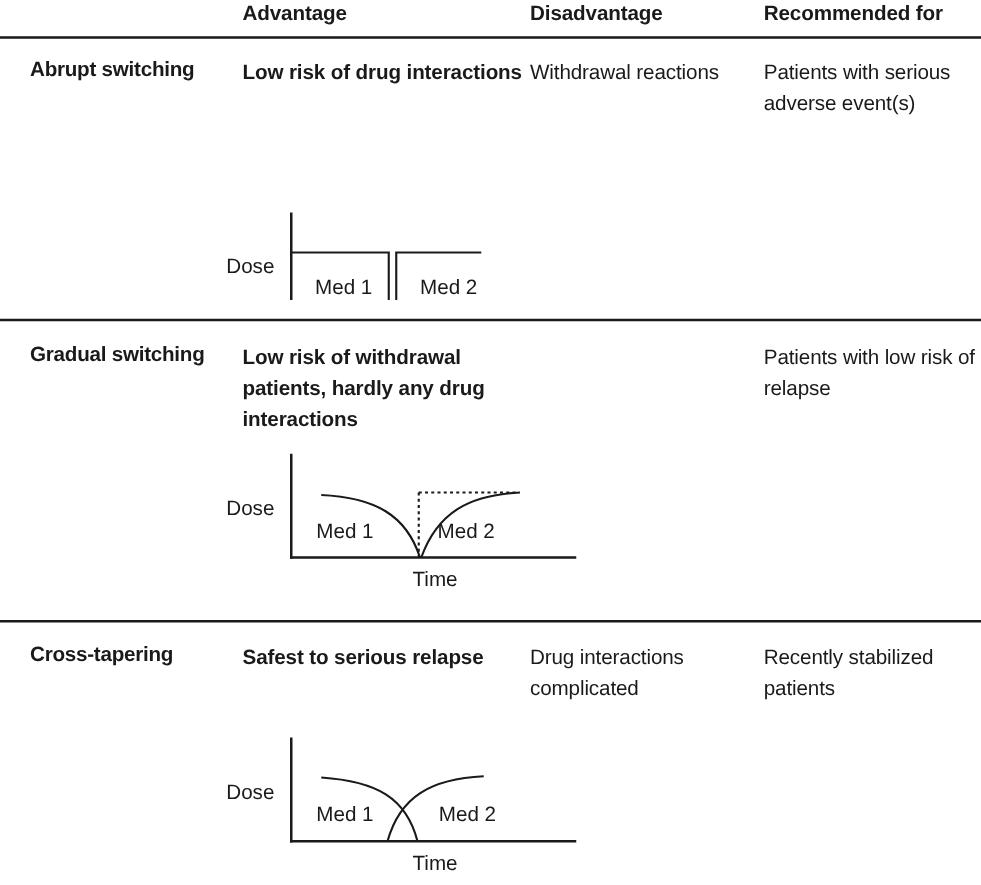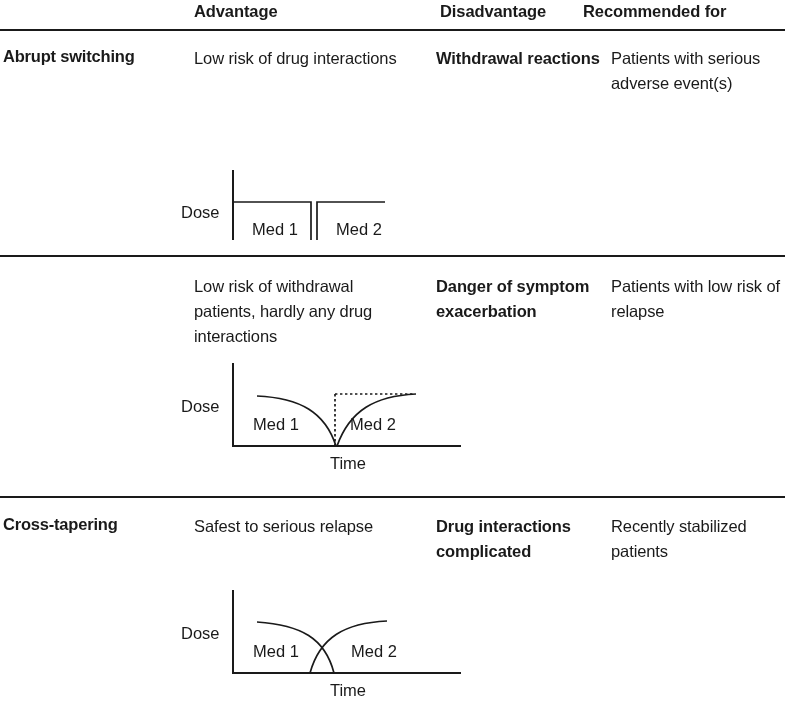--- a/index.html
+++ b/index.html
@@ -32,22 +32,22 @@
   }
   .col-head {
     position: absolute;
     top: 2px;
     font-size: 16.5px;
     font-weight: bold;
     letter-spacing: -0.1px;
     white-space: nowrap;
   }
   .col-head.advantage    { left: 194px; }
-  .col-head.disadvantage { left: 440px; }
-  .col-head.recommended  { left: 583px; }
+  .col-head.disadvantage { left: 424px; }
+  .col-head.recommended  { left: 611px; }
 
   
   .rule {
     position: absolute;
     left: 0;
     width: 785px;
     height: 2px;
     background: #1a1a1a;
   }
   .rule.r1 { top: 29px; }
@@ -55,38 +55,38 @@
   .rule.r3 { top: 496px; }
 
   
   .section { position: absolute; left: 0; width: 785px; }
   .section.s1 { top: 40px;  height: 210px; }
   .section.s2 { top: 268px; height: 222px; }
   .section.s3 { top: 508px; height: 200px; padding-left: 31px; }
 
   .row-title {
     position: absolute;
-    left: 3px;
+    left: 24px;
     top: 6px;
     width: 180px;
     font-size: 16.5px;
     font-weight: bold;
     letter-spacing: -0.2px;
     line-height: 21px;
   }
   .cell {
     position: absolute;
     top: 6px;
     font-size: 16.5px;
     font-weight: normal;
     line-height: 25px;
     letter-spacing: -0.1px;
   }
-  .cell.c-adv  { left: 194px; width: 225px; }
-  .cell.c-dis  { left: 436px; width: 190px; font-weight: bold; }
+  .cell.c-adv  { left: 194px; width: 225px; font-weight: bold; }
+  .cell.c-dis  { left: 424px; width: 190px; }
   .cell.c-rec  { left: 611px; width: 176px; }
 
   
   .diagram {
     position: absolute;
     left: 170px;
   }
   .diagram.d1 { top: 82px; }
   .diagram.d2 { top: 90px; }
   .diagram.d3 { top: 74px; }
@@ -151,22 +151,22 @@
 
         <text class="dg-text" x="82" y="113">Med 1</text>
         <text class="dg-text" x="166" y="113">Med 2</text>
 
         <text class="dg-text" x="178" y="155" text-anchor="middle">Time</text>
       </svg>
     </div>
   </div>
 
   <div class="section s2">
+    <div class="row-title">Gradual switching</div>
     <div class="cell c-adv">Low risk of withdrawal patients, hardly any drug interactions</div>
-    <div class="cell c-dis">Danger of symptom exacerbation</div>
     <div class="cell c-rec">Patients with low risk of relapse</div>
 
     <div class="diagram d2">
       <svg width="310" height="125" viewBox="0 0 310 125">
 
         <text class="dg-text" x="11" y="54" text-anchor="start">Dose</text>
 
         <line class="dg-stroke" x1="63" y1="5" x2="63" y2="89"></line>
 
         <line class="dg-stroke" x1="62" y1="88" x2="291" y2="88"></line>

